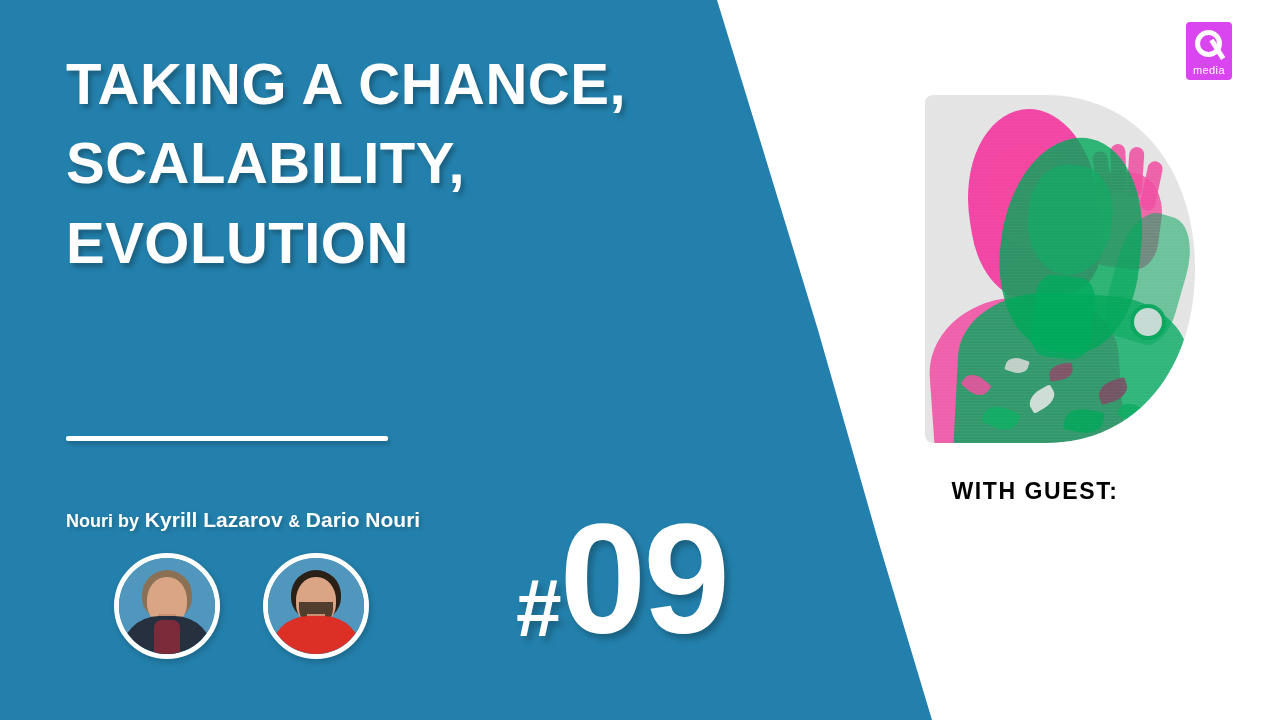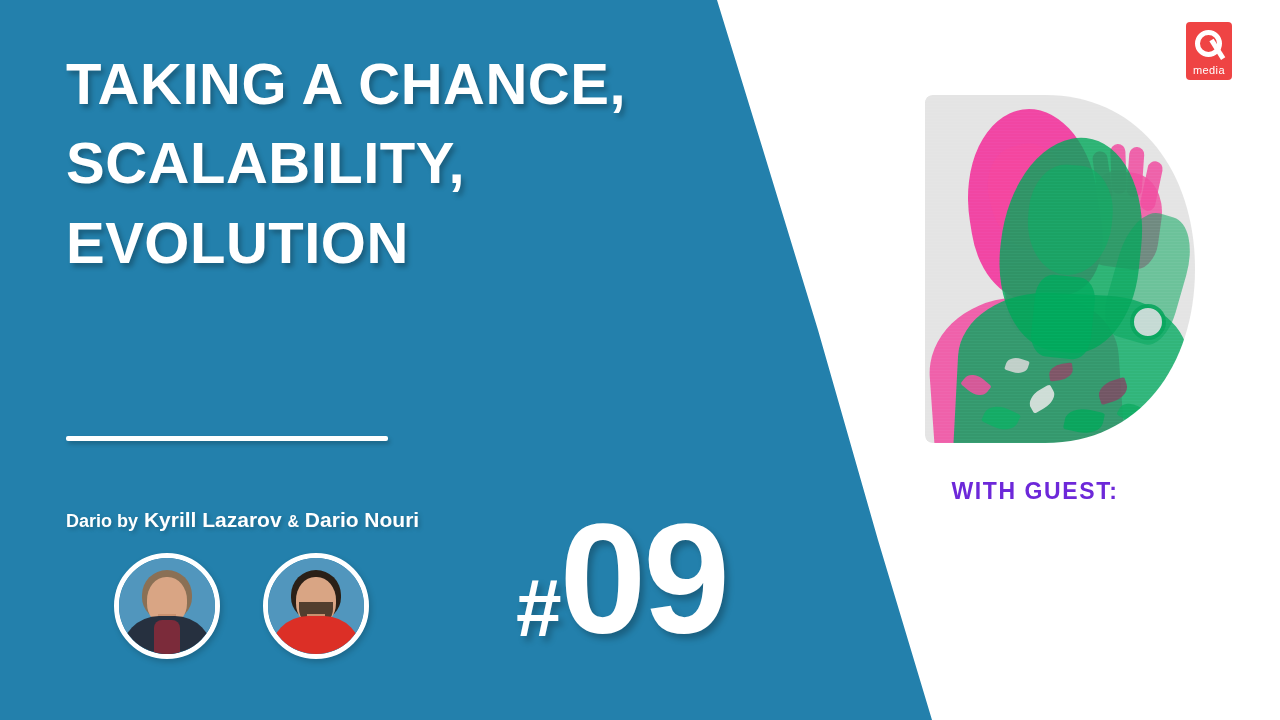--- a/index.html
+++ b/index.html
@@ -281,21 +281,21 @@
       repeating-linear-gradient(0deg, rgba(255,255,255,.055) 0 1px, rgba(0,0,0,0) 1px 3px);
     mix-blend-mode:overlay;
   }
 
   
   .with-guest{
     position:absolute;
     left:0; top:478px;
     width:1280px;
     text-align:center;
-    color:#6d28d9;
+    color:#000000;
     font-weight:bold;
     font-size:23px;
     letter-spacing:1.6px;
     padding-left:790px;
   }
   .guest-name{
     position:absolute;
     left:0; top:512px;
     width:1280px;
     text-align:center;
@@ -306,21 +306,21 @@
     line-height:1.2;
     letter-spacing:0.2px;
   }
   .guest-name span{ display:block; }
 
   
   .logo{
     position:absolute;
     left:1186px; top:22px;
     width:46px; height:58px;
-    background:#ef4444;
+    background:#d946ef;
     border-radius:4px;
     overflow:hidden;
   }
   .logo .q-mark{
     position:absolute;
     left:9px; top:8px;
     width:27px; height:27px;
     border:5px solid #ffffff;
     border-radius:50%;
   }
@@ -352,21 +352,21 @@
   <div class="title">
     <span class="tl">TAKING A CHANCE,</span>
     <span class="tl">SCALABILITY,</span>
     <span class="tl">EVOLUTION</span>
   </div>
 
   <div class="divider"></div>
 
 
   <div class="hosted-by">
-    <span class="lead">Dario by</span>
+    <span class="lead">Nouri by</span>
     <span>Kyrill Lazarov</span>
     <span class="amp">&amp;</span>
     <span>Dario Nouri</span>
   </div>
 
   <div class="avatar" id="avatar-host-1">
     <div class="face">
       <div class="hair"></div>
       <div class="head"></div>
       <div class="neck"></div>

